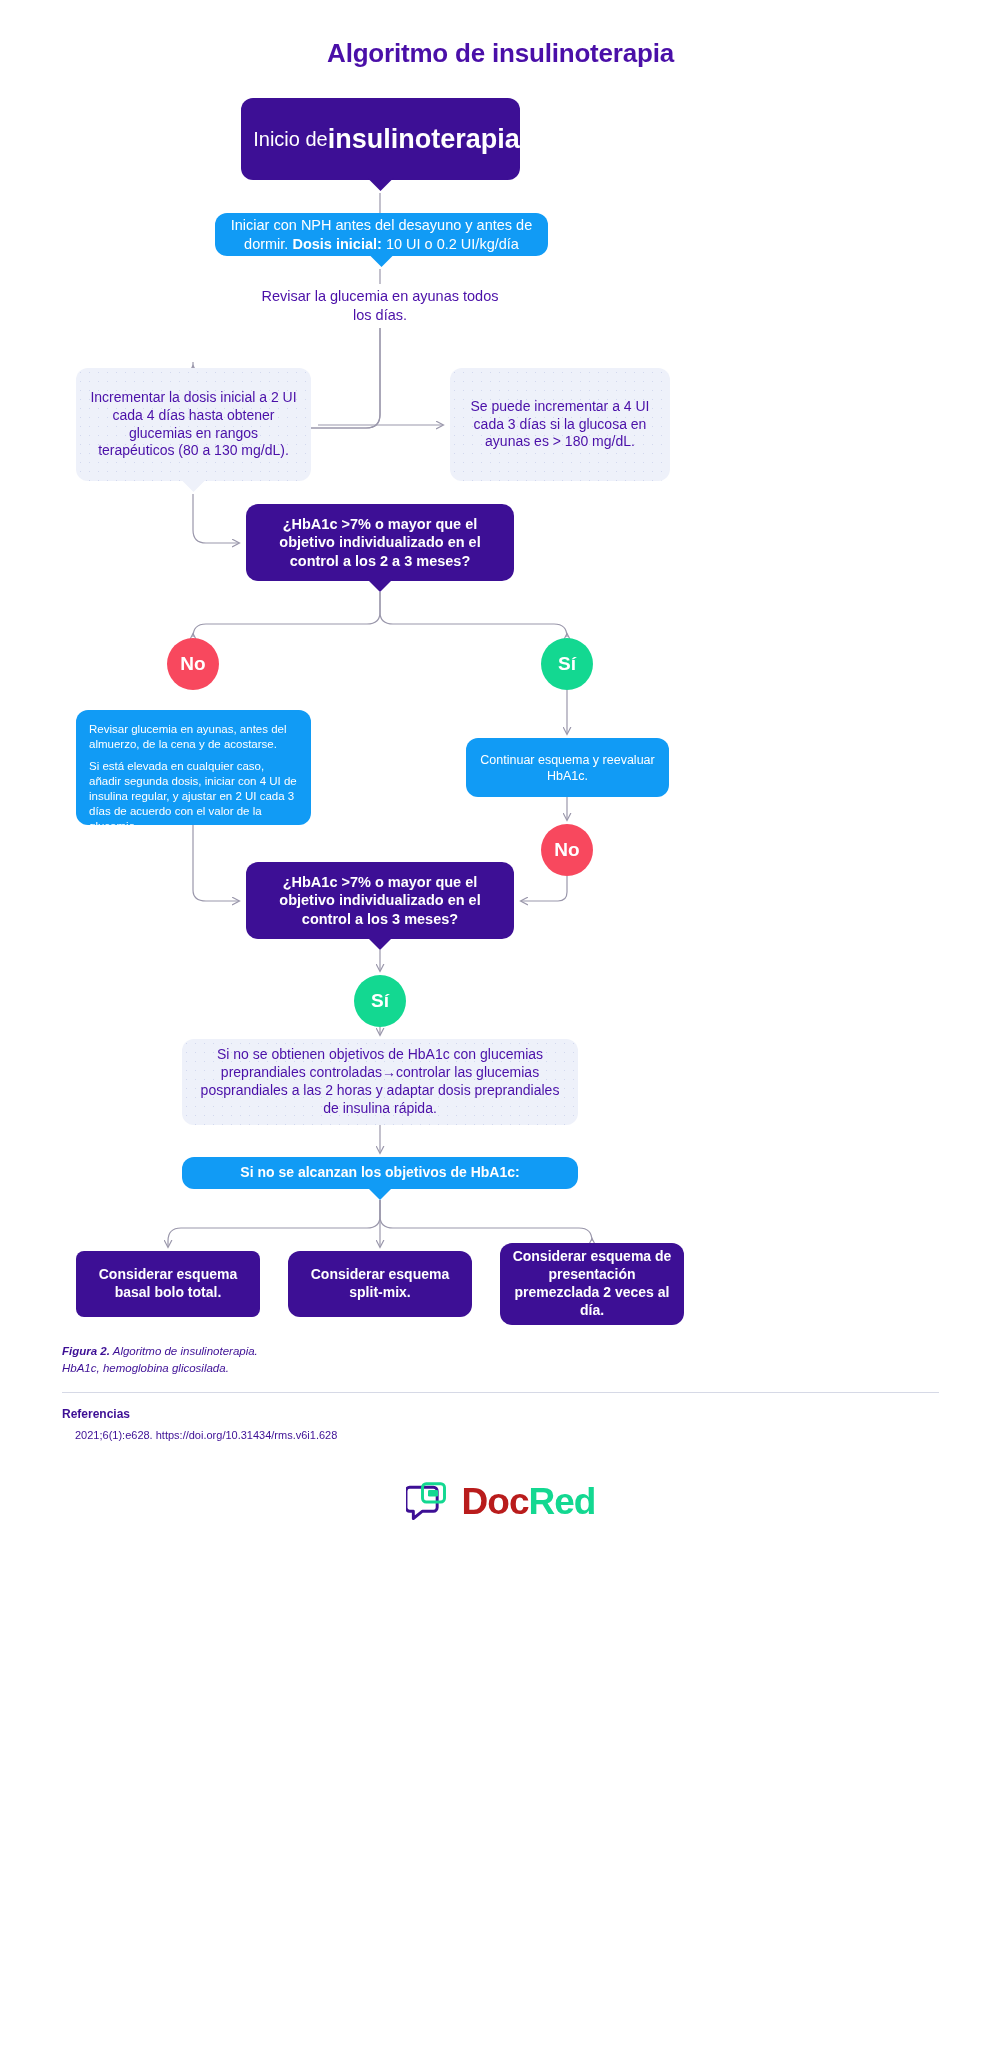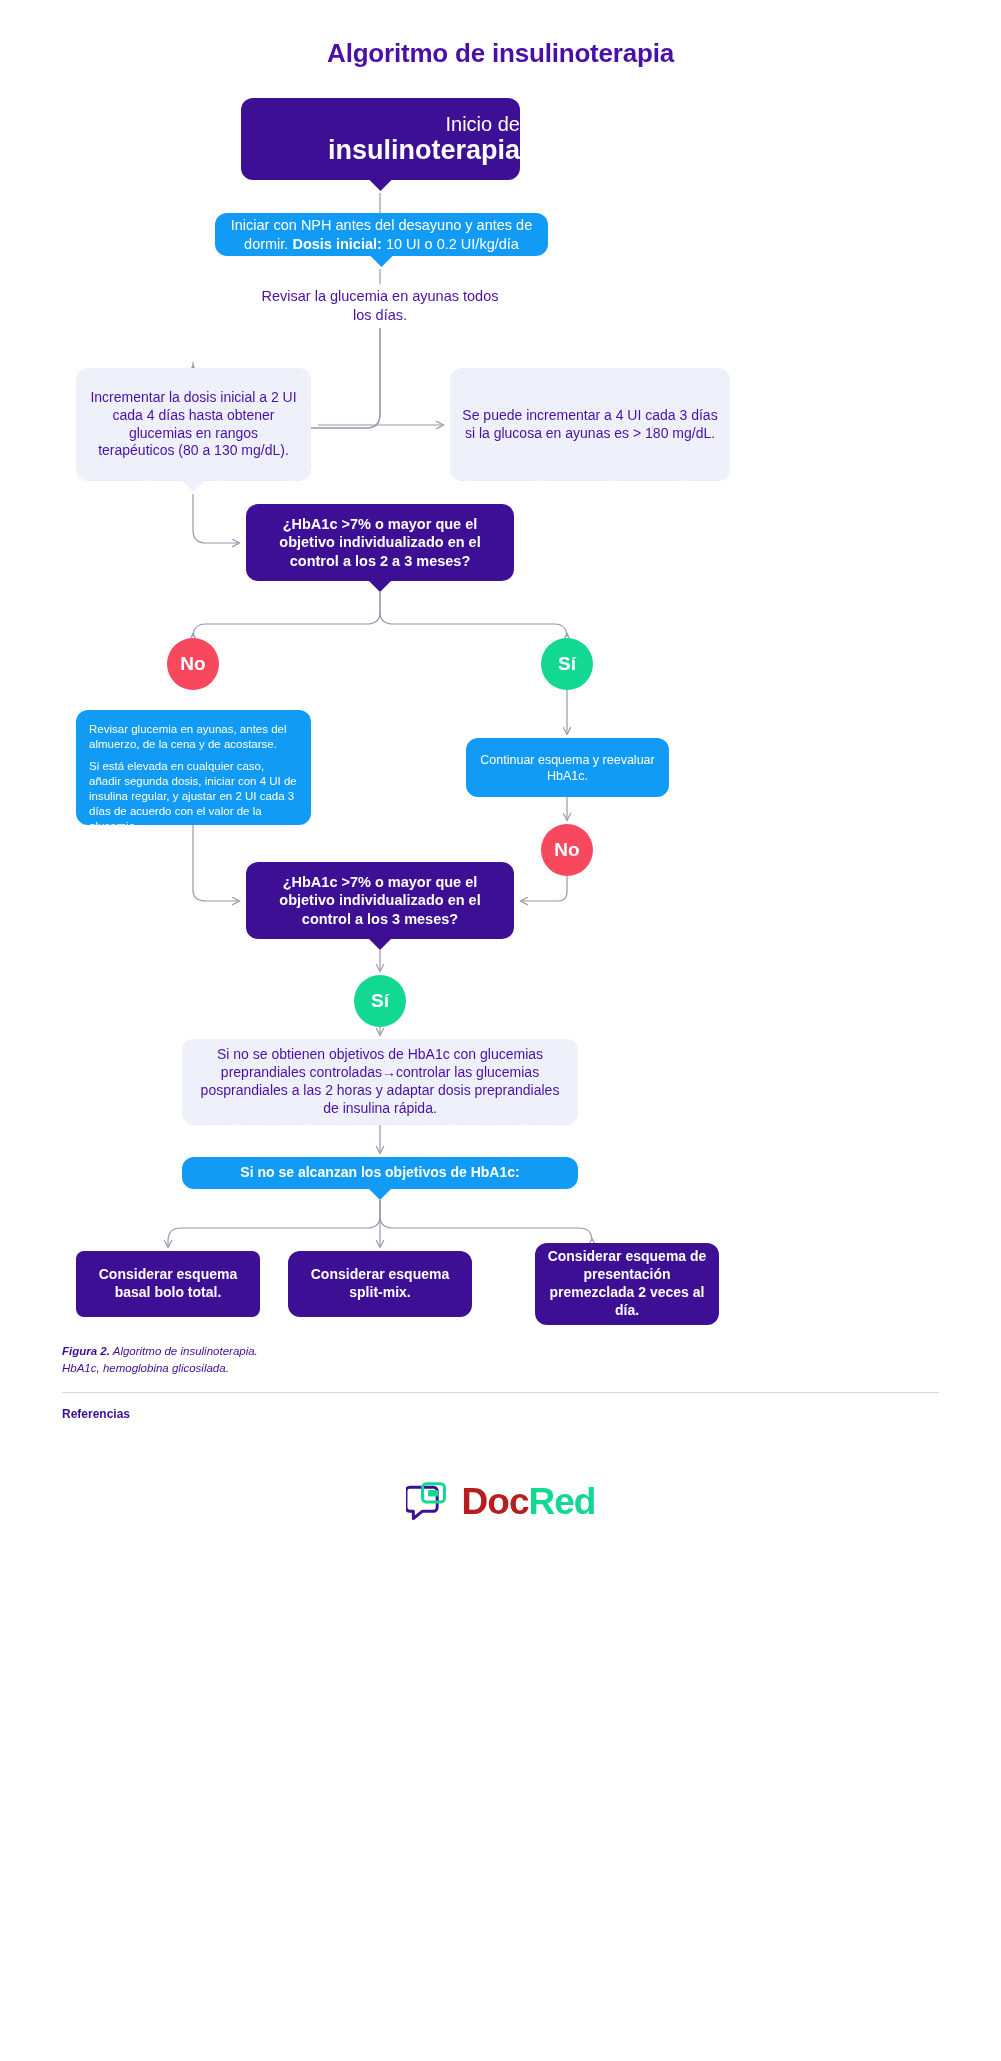--- a/index.html
+++ b/index.html
@@ -65,22 +65,22 @@
     background: inherit;
     clip-path: polygon(0 0, 100% 0, 50% 100%);
   }
   .tail-purple::after { background: #3d0f95; }
   .tail-blue::after   { background: #119bf5; }
   .tail-gray::after   { background: #eef1fa; }
 
   
   #n-start {
     left: 241px; top: 98px; width: 279px; height: 82px;
-    display: flex; flex-direction: column;
-    align-items: flex-end; justify-content: center; padding-left: 12px;
+    display: flex; flex-direction: row;
+    align-items: center; justify-content: center; padding-left: 12px;
   }
   #n-start .l1 { font-size: 20px; font-weight: 400; line-height: 1.1; }
   #n-start .l2 { font-size: 27px; font-weight: bold; line-height: 1.12; }
 
   #n-nph {
     left: 215px; top: 213px; width: 333px; height: 43px;
     font-size: 14.5px;
     display: flex; align-items: center; justify-content: center;
     padding: 0 14px;
   }
@@ -93,21 +93,21 @@
   }
 
   #n-incrementar {
     left: 76px; top: 368px; width: 235px; height: 113px;
     font-size: 14px;
     display: flex; align-items: center; justify-content: center;
     padding: 0 14px;
   }
 
   #n-se-puede {
-    left: 450px; top: 368px; width: 280px; height: 113px;
+    left: 450px; top: 368px; width: 220px; height: 113px;
     font-size: 14px;
     display: flex; align-items: center; justify-content: center;
     padding: 0 8px;
   }
 
   #n-hba1c-1 {
     left: 246px; top: 504px; width: 268px; height: 77px;
     font-size: 14.5px; font-weight: bold;
     display: flex; align-items: center; justify-content: center;
     padding: 0 12px;
@@ -160,21 +160,20 @@
     left: 288px; top: 1251px; width: 184px; height: 66px;
     font-size: 14px; font-weight: bold;
     display: flex; align-items: center; justify-content: center;
     padding: 0 12px;
   }
   #n-premezclada {
     left: 500px; top: 1243px; width: 184px; height: 82px;
     font-size: 14px; font-weight: bold;
     display: flex; align-items: center; justify-content: center;
     padding: 0 10px;
-    margin-left: 35px;
   }
 
   
   .badge {
     position: absolute;
     border-radius: 50%;
     color: #ffffff;
     font-weight: bold;
     display: flex; align-items: center; justify-content: center;
   }
@@ -333,20 +332,21 @@
   <div class="caption">
     <div><b>Figura 2.</b><span> Algoritmo de insulinoterapia.</span></div>
     <div>HbA1c, hemoglobina glicosilada.</div>
   </div>
 
   <div class="divider"></div>
 
   <div class="ref-title">Referencias</div>
 
   <div class="ref-body">
+    <div class="indent">2021;6(1):e628. https://doi.org/10.31434/rms.v6i1.628</div>
   </div>
 
   <div class="logo">
     <svg class="logo-mark" viewBox="0 0 48 48">
       <path d="M4 8 h26 a4 4 0 0 1 4 4 v18 a4 4 0 0 1 -4 4 h-12 l-10 8 v-8 h-4 a4 4 0 0 1 -4 -4 v-18 a4 4 0 0 1 4 -4 z" fill="none" stroke="#3d0f95" stroke-width="3.2" stroke-linejoin="round"></path>
       <rect x="18" y="4" width="24" height="20" rx="4" fill="none" stroke="#13d891" stroke-width="3.2"></rect>
       <rect x="24" y="11" width="11" height="7" rx="1.4" fill="#13d891"></rect>
     </svg>
     <div class="logo-text">
       <span class="logo-doc">Doc</span><span class="logo-red">Red</span>

